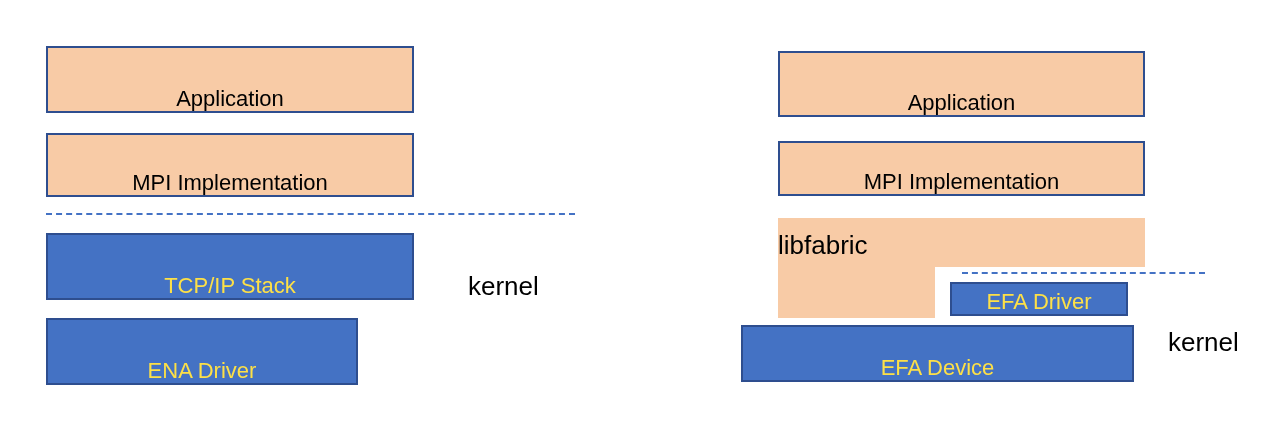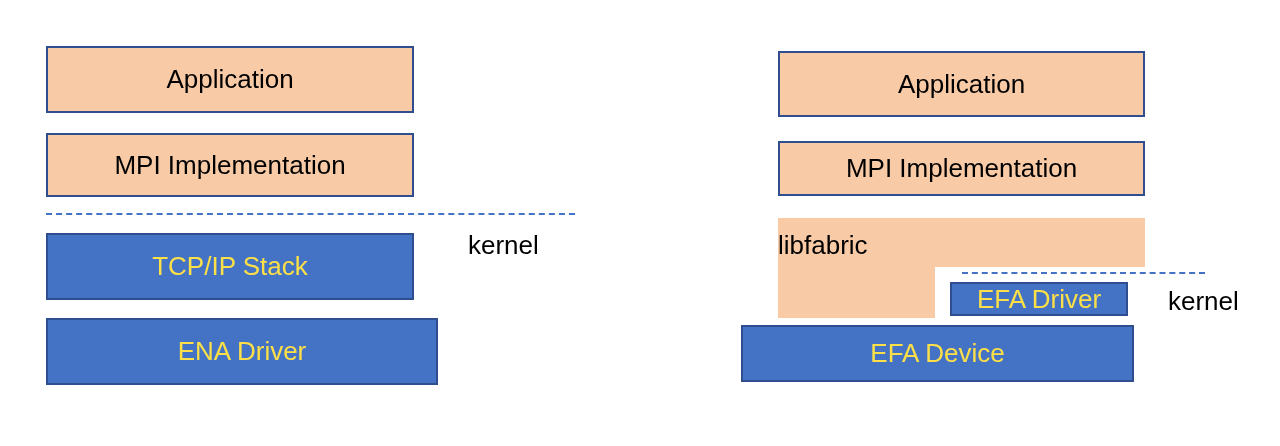--- a/index.html
+++ b/index.html
@@ -18,24 +18,24 @@
     position: absolute;
     left: 0;
     top: 0;
     width: 1280px;
     height: 446px;
   }
   .box {
     position: absolute;
     box-sizing: border-box;
     display: flex;
-    align-items: center;
+    align-items: flex-end;
     justify-content: center;
     border: 2px solid #2E4E8F;
-    font-size: 26px;
+    font-size: 22px;
     line-height: 1.1;
     white-space: nowrap;
   }
   .box.peach {
     background: #F8CBA6;
     color: #000000;
   }
   .box.blue {
     background: #4472C4;
     color: #fde047;
@@ -56,37 +56,38 @@
   .dashed {
     position: absolute;
     border-top: 2px dashed #4472C4;
     height: 0;
   }
   .kernel-label {
     position: absolute;
     font-size: 26px;
     color: #000000;
     white-space: nowrap;
+    margin-top: 41px;
   }
 </style>
 </head>
 <body>
 
 <div id="stage">
     <div style="position: absolute; left: 0px; top: 0px; width: 1280px; height: 446px;">
       <div class="box peach" style="left: 46px; top: 46px; width: 368px; height: 67px;">
         <span>Application</span>
       </div>
       <div class="box peach" style="left: 46px; top: 133px; width: 368px; height: 64px;">
         <span>MPI Implementation</span>
       </div>
       <div class="box blue" style="left: 46px; top: 233px; width: 368px; height: 67px;">
         <span>TCP/IP Stack</span>
       </div>
-      <div class="box blue" style="left: 46px; top: 318px; width: 392px; height: 67px;">
+      <div class="box blue" style="left: 46px; top: 318px; width: 312px; height: 67px;">
         <span>ENA Driver</span>
       </div>
       <div class="dashed" style="left: 46px; top: 213px; width: 529px;"></div>
       <div class="kernel-label" style="left: 468px; top: 230px;">kernel</div>
     </div>
     <div style="position: absolute; left: 0px; top: 0px; width: 1280px; height: 446px;">
       <div class="lshape" style="left: 778px; top: 218px; width: 367px; height: 49px;"></div>
       <div class="lshape" style="left: 778px; top: 267px; width: 157px; height: 51px;"></div>
       <div class="lshape-label" style="left: 778px; top: 230px; width: 367px;">libfabric</div>
       <div class="box peach" style="left: 778px; top: 51px; width: 367px; height: 66px;">

